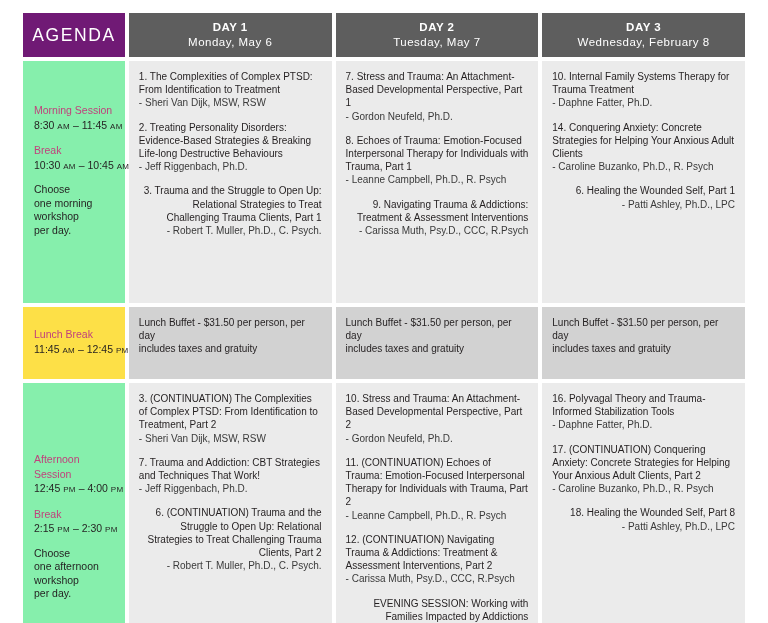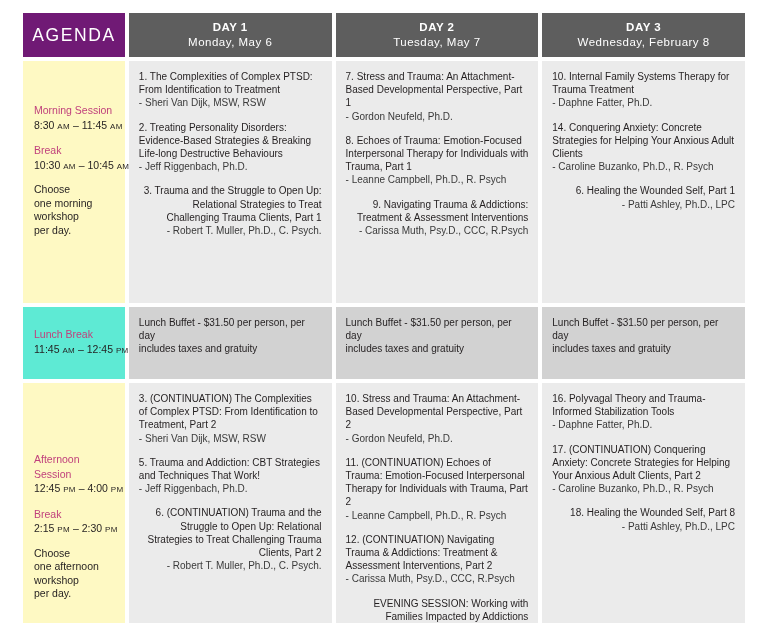--- a/index.html
+++ b/index.html
@@ -50,28 +50,28 @@
     line-height: 15px;
     letter-spacing: 0.5px;
     height: 44px;
     padding: 0;
   }
   .cell-day-head .day-num { display: block; font-weight: 700; }
   .cell-day-head .day-date { display: block; font-weight: 400; }
 
   
   .cell-side {
-    background: #fef9c3;
+    background: #86efac;
     vertical-align: top;
     padding: 10px 9px 10px 11px;
     font-size: 10.5px;
     line-height: 14.5px;
     color: #231f20;
   }
-  .cell-side.lunch { background: #5eead4; }
+  .cell-side.lunch { background: #fde047; }
   .side-title {
     color: #c0417c;
     font-weight: 400;
     font-size: 10.5px;
     display: block;
   }
   .side-time {
     display: block;
     color: #231f20;
     font-size: 10.5px;
@@ -244,21 +244,21 @@
           <span>per day.</span>
         </div>
       </td>
 
       <td class="cell-body">
         <div class="session">
           <span class="session-title">3. (CONTINUATION) The Complexities of Complex PTSD: From Identification to Treatment, Part 2</span>
           <span class="session-presenter">- Sheri Van Dijk, MSW, RSW</span>
         </div>
         <div class="session">
-          <span class="session-title">5. Trauma and Addiction: CBT Strategies and Techniques That Work!</span>
+          <span class="session-title">7. Trauma and Addiction: CBT Strategies and Techniques That Work!</span>
           <span class="session-presenter">- Jeff Riggenbach, Ph.D.</span>
         </div>
         <div class="session">
           <span class="session-title">6. (CONTINUATION) Trauma and the Struggle to Open Up: Relational Strategies to Treat Challenging Trauma Clients, Part 2</span>
           <span class="session-presenter">- Robert T. Muller, Ph.D., C. Psych.</span>
         </div>
       </td>
 
       <td class="cell-body">
         <div class="session">

